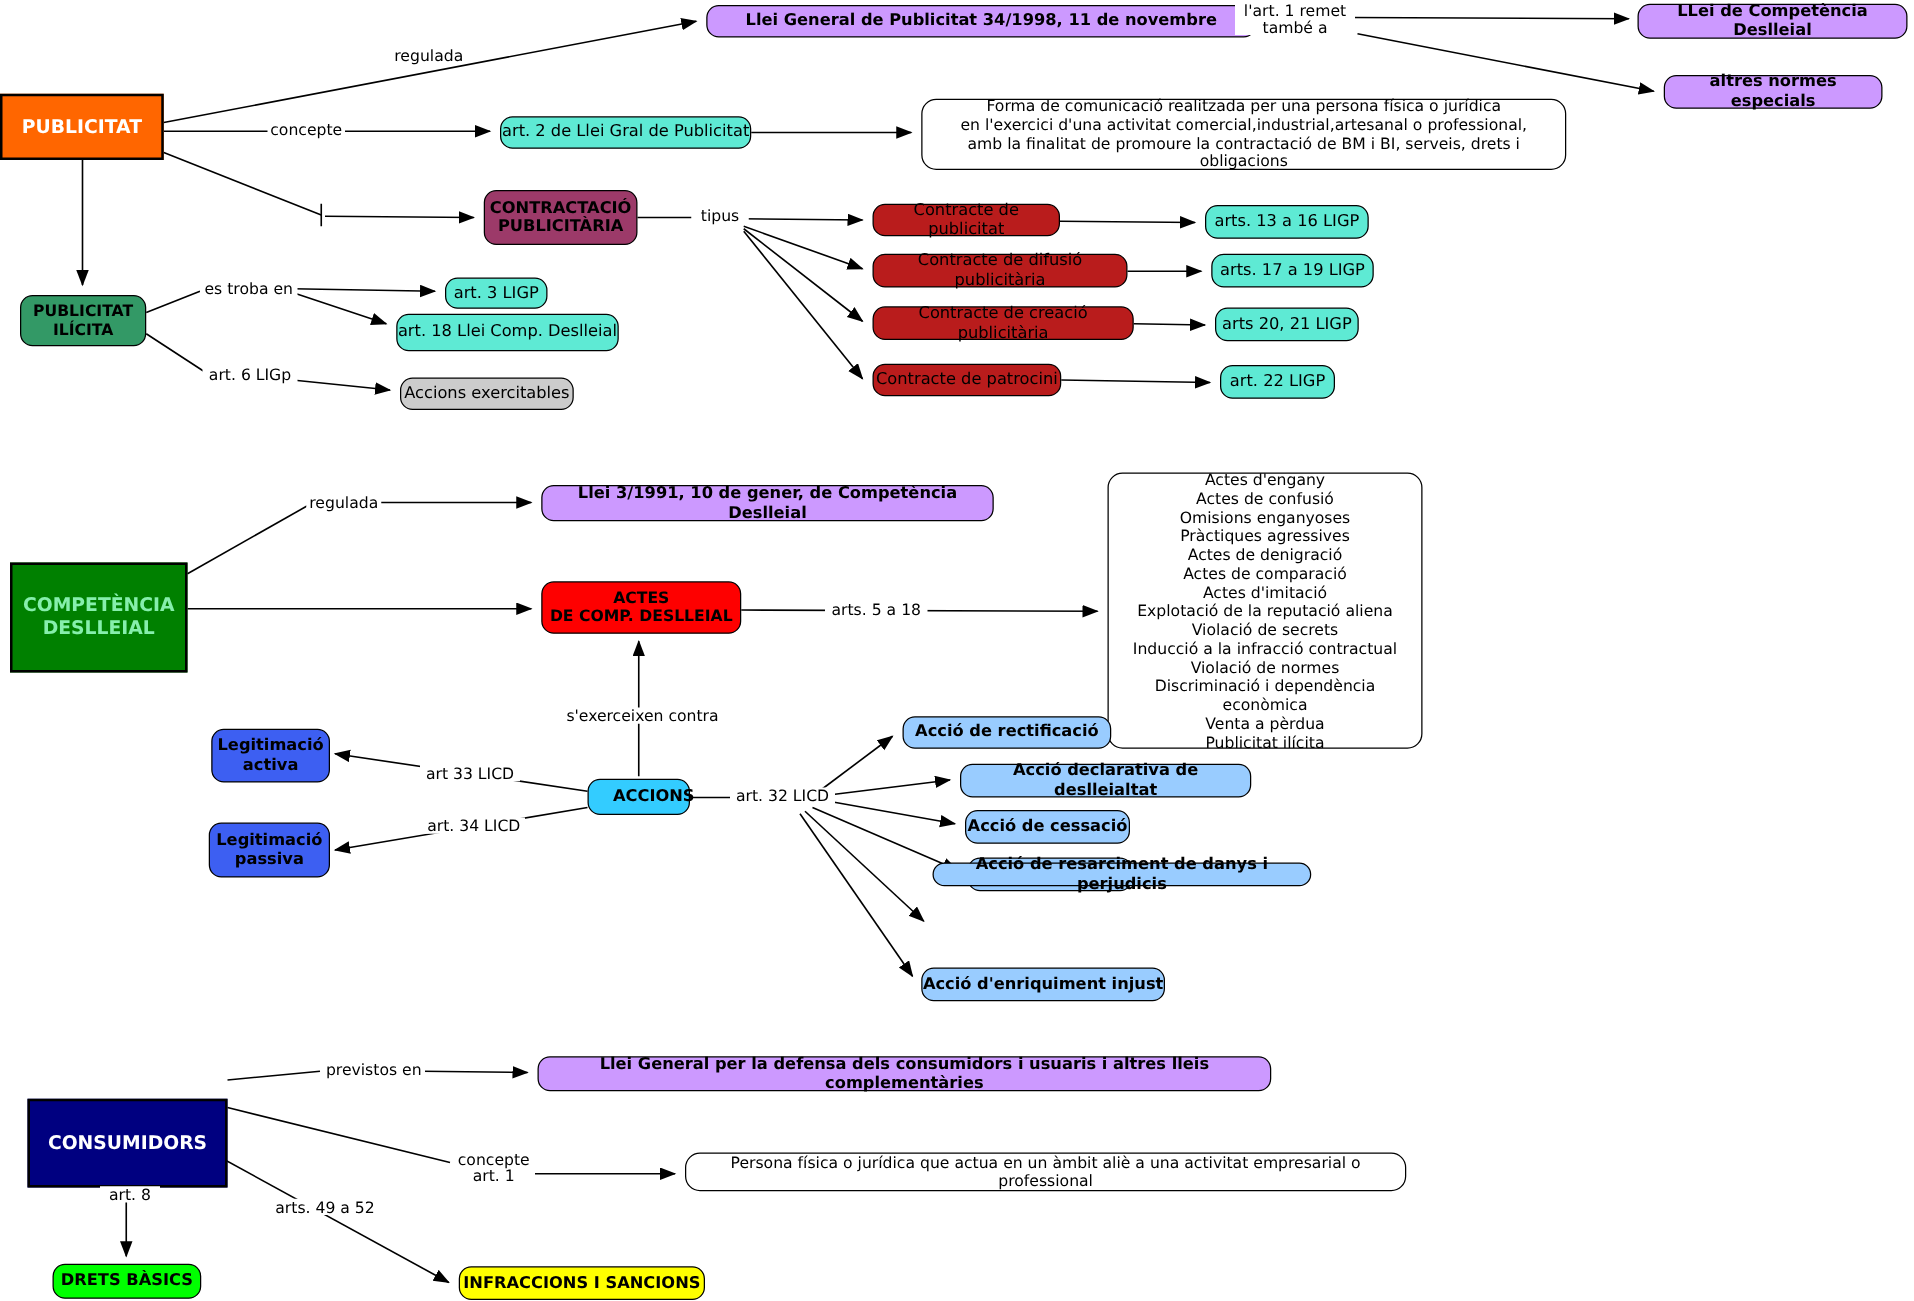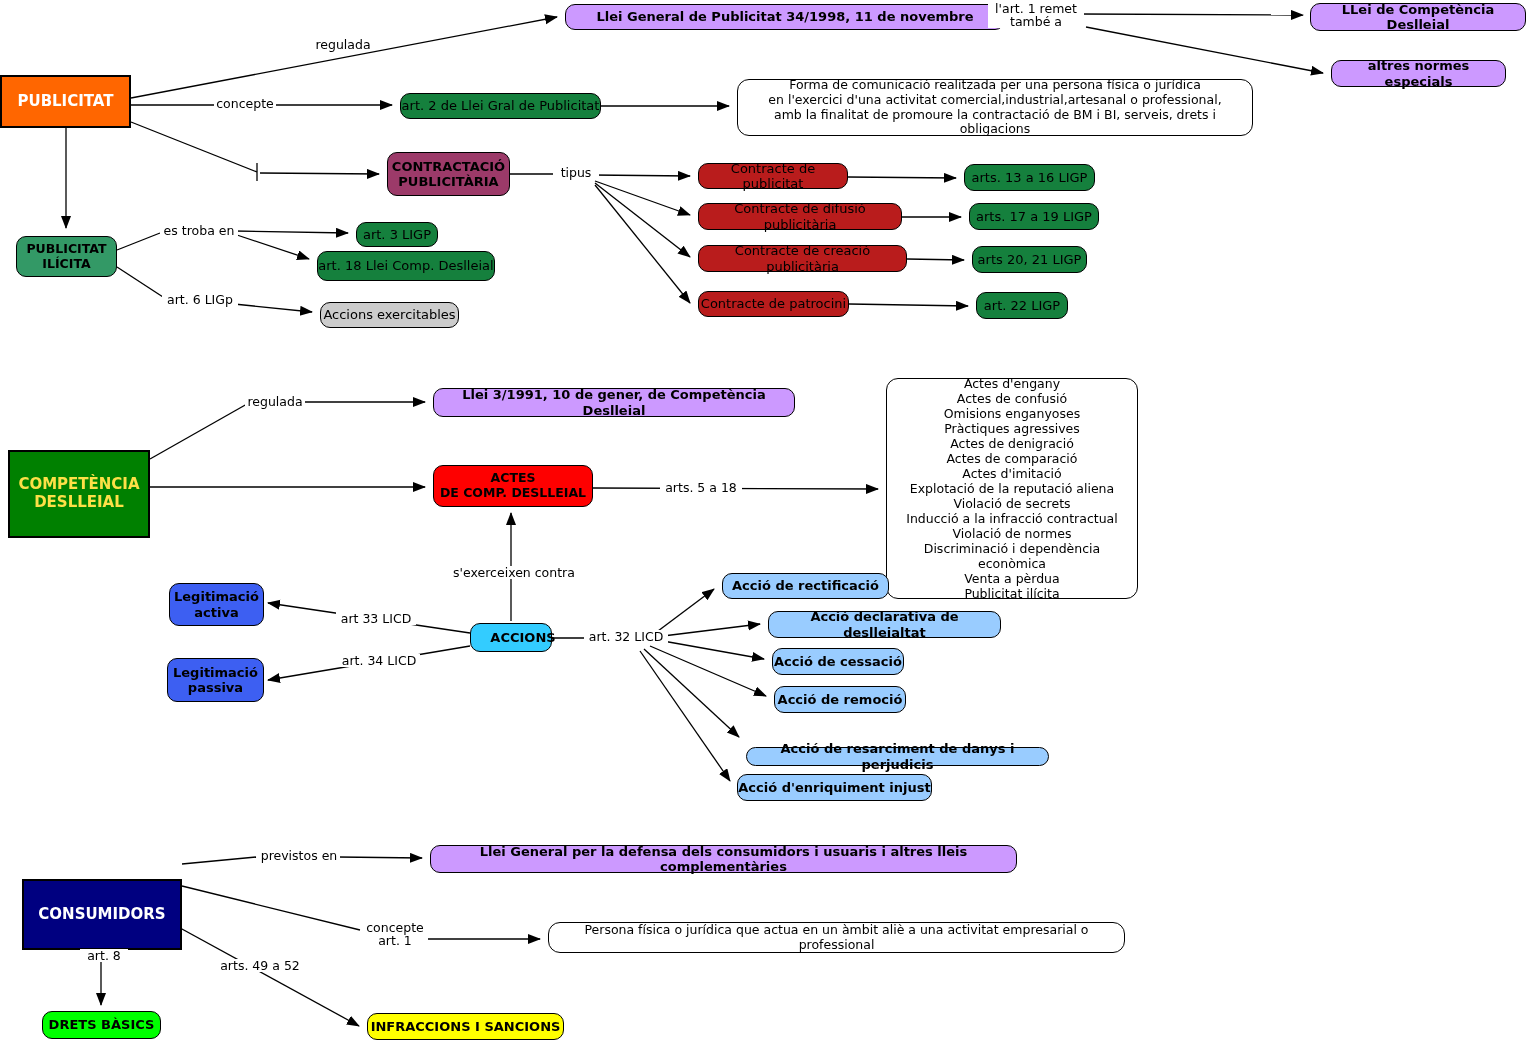--- a/index.html
+++ b/index.html
@@ -8,27 +8,27 @@
   #wires{position:absolute;left:0;top:0;z-index:0;}
   .node{position:absolute;box-sizing:border-box;display:flex;align-items:center;justify-content:center;
         text-align:center;white-space:pre-line;z-index:2;font-size:13px;line-height:1.18;
         border:1px solid #000;border-radius:10px;color:#000;}
   .sq{border-radius:0;border-width:2px;}
   .bold{font-weight:bold;}
   .big{font-size:15px;}
   .tiny{font-size:12.5px;}
   .orange{background:#FF6600;color:#ffffff;}
   .purple{background:#CC99FF;border-width:1.5px;}
-  .peach{background:#15803d;}
+  .peach{background:#5eead4;}
   .paleyellow{background:#b91c1c;}
   .magenta{background:#9C3A69;border-width:1.5px;}
   .seagreen{background:#339966;border-width:1.5px;}
   .gray{background:#CCCCCC;}
   .white{background:#ffffff;}
-  .green{background:#008000;color:#fde047;}
+  .green{background:#008000;color:#86efac;}
   .red{background:#FE0000;border-width:1.5px;}
   .cyan{background:#33CCFF;border-width:1.5px;padding-left:24px;}
   .blue{background:#3D5FF2;border-width:1.5px;}
   .lightblue{background:#99CCFF;border-width:1.5px;}
   .navy{background:#000080;color:#ffffff;margin-top:32px;}
   .brightgreen{background:#00FF00;border-width:1.5px;}
   .yellow{background:#FFFF00;border-width:1.5px;}
   .list{line-height:15px;padding:5px 4px;}
   .lbl{position:absolute;z-index:3;background:#ffffff;color:#000;font-size:12.5px;line-height:1.05;
        text-align:center;white-space:pre-line;padding:0 2px;}
@@ -157,21 +157,21 @@
   <div class="node cyan bold" style="left:470px;top:623px;width:82px;height:29px">ACCIONS</div>
   <span class="lbl" style="left:338px;top:654px;width:78px">art. 34 LICD</span>
   <div class="node blue bold" style="left:167px;top:658px;width:97px;height:44px">Legitimació
 passiva</div>
   <span class="lbl" style="left:584px;top:630px;width:80px">art. 32 LICD</span>
 
   <div class="node lightblue bold" style="left:722px;top:573px;width:167px;height:26px">Acció de rectificació</div>
   <div class="node lightblue bold" style="left:768px;top:611px;width:233px;height:27px">Acció declarativa de deslleialtat</div>
   <div class="node lightblue bold" style="left:772px;top:648px;width:132px;height:27px">Acció de cessació</div>
   <div class="node lightblue bold" style="left:774px;top:686px;width:132px;height:27px">Acció de remoció</div>
-  <div class="node lightblue bold" style="left:746px;top:747px;width:303px;height:19px">Acció de resarciment de danys i perjudicis</div>
+  <div class="node lightblue bold" style="left:746px;top:690px;width:303px;height:19px">Acció de resarciment de danys i perjudicis</div>
   <div class="node lightblue bold" style="left:737px;top:774px;width:195px;height:27px">Acció d'enriquiment injust</div>
 
   <div class="node navy sq bold big" style="left:22px;top:847px;width:160px;height:71px">CONSUMIDORS</div>
   <span class="lbl" style="left:258px;top:849px;width:78px">previstos en</span>
   <div class="node purple bold" style="left:430px;top:845px;width:587px;height:28px">Llei General per la defensa dels consumidors i usuaris i altres lleis complementàries</div>
   <span class="lbl" style="left:362px;top:921px;width:62px">concepte
 art. 1</span>
   <div class="node white tiny" style="left:548px;top:922px;width:577px;height:31px;border-radius:12px">Persona física o jurídica que actua en un àmbit aliè a una activitat empresarial o professional</div>
   <span class="lbl" style="left:80px;top:949px;width:44px">art. 8</span>
   <span class="lbl" style="left:214px;top:959px;width:88px">arts. 49 a 52</span>

